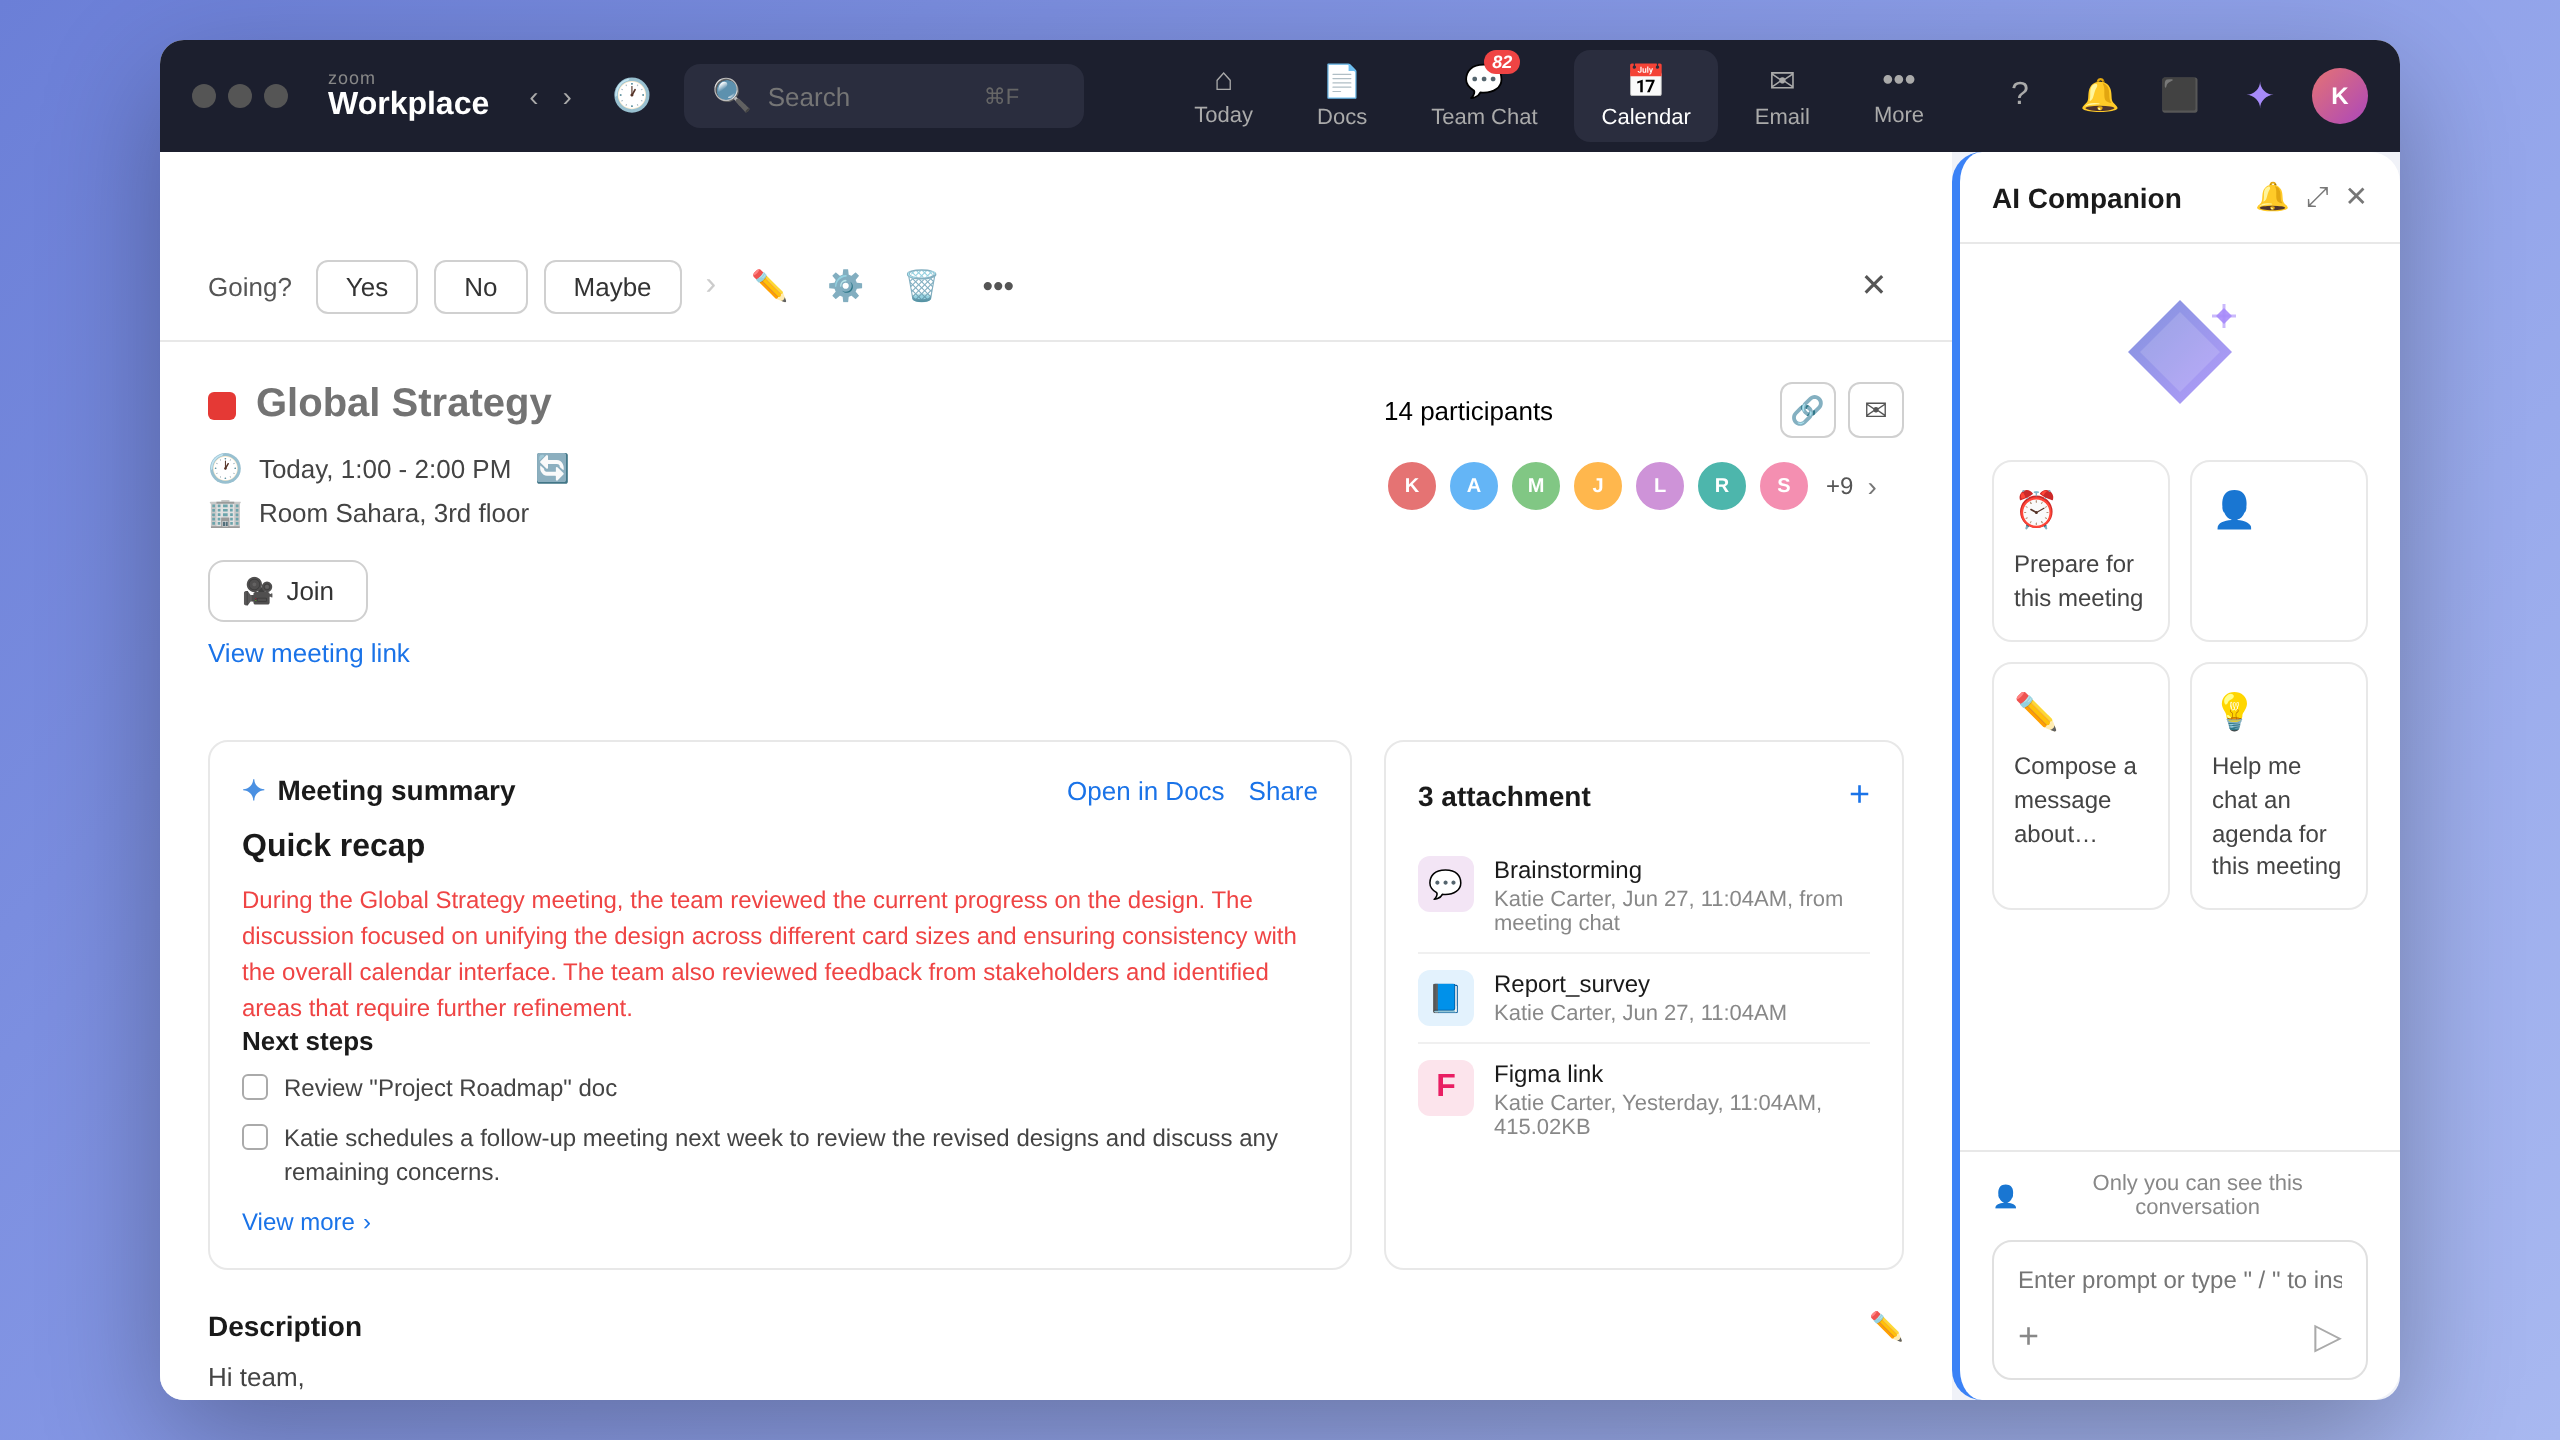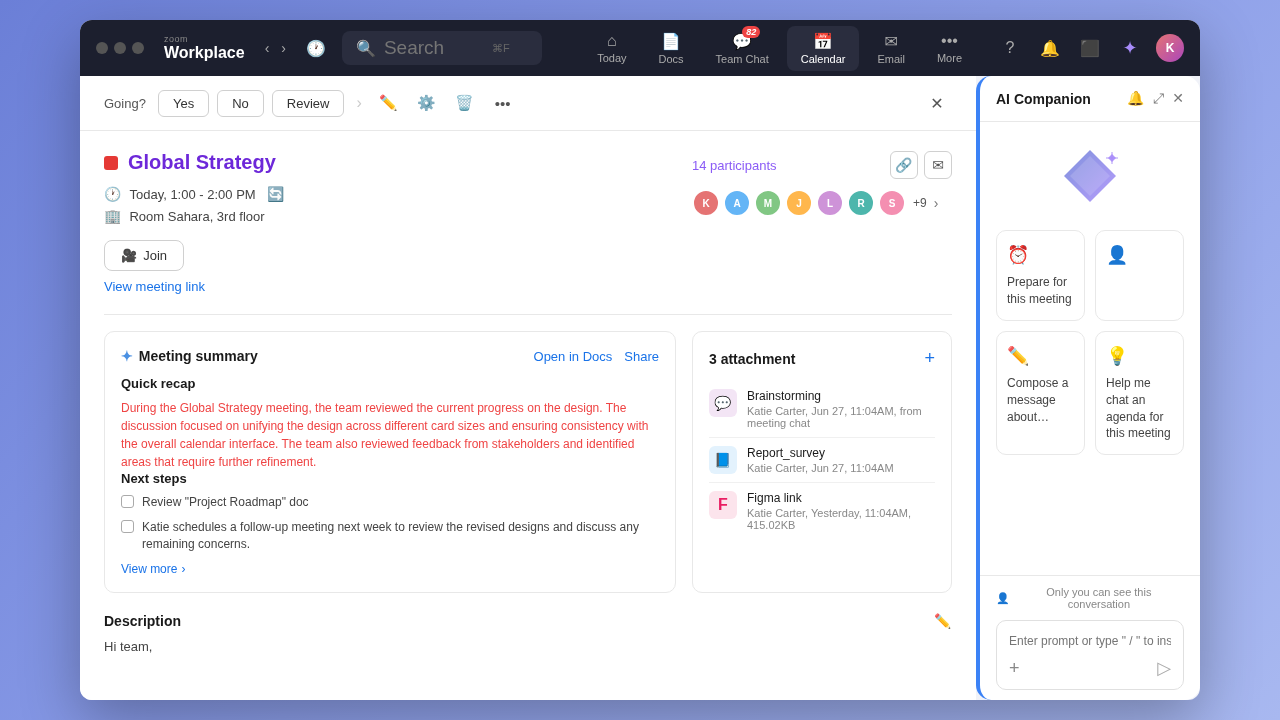--- a/index.html
+++ b/index.html
@@ -81,21 +81,21 @@
       display: flex;
       align-items: center;
       gap: 8px;
       width: 200px;
     }
     .search-bar input {
       background: transparent;
       border: none;
       outline: none;
       color: #f0abfc;
-      font-size: 19px;
+      font-size: 13px;
       width: 100px;
     }
     .search-shortcut {
       color: #666;
       font-size: 11px;
     }
     .nav-tabs {
       display: flex;
       align-items: center;
       gap: 4px;
@@ -181,20 +181,21 @@
       flex-direction: column;
     }
     
     .event-toolbar {
       padding: 12px 24px;
       border-bottom: 1px solid #e8e8e8;
       display: flex;
       align-items: center;
       gap: 8px;
       background: #fff;
+      margin-top: 40px;
     }
     .going-label {
       font-size: 13px;
       color: #555;
       margin-right: 4px;
     }
     .rsvp-btn {
       border: 1px solid #d0d0d0;
       background: #fff;
       border-radius: 6px;
@@ -250,21 +251,21 @@
     .event-dot {
       width: 14px;
       height: 14px;
       border-radius: 3px;
       background: #e53935;
       flex-shrink: 0;
     }
     .event-title {
       font-size: 20px;
       font-weight: 600;
-      color: #6d28d9;
+      color: #737373;
     }
     .event-meta {
       display: flex;
       flex-direction: column;
       gap: 6px;
       margin-bottom: 16px;
     }
     .event-meta-row {
       display: flex;
       align-items: center;
@@ -307,21 +308,21 @@
       width: 100%;
     }
     .participants-header {
       display: flex;
       justify-content: space-between;
       align-items: center;
       margin-bottom: 10px;
     }
     .participants-label {
       font-size: 13px;
-      color: #8b5cf6;
+      color: #000000;
     }
     .participants-actions {
       display: flex;
       gap: 6px;
     }
     .participant-action-btn {
       width: 28px;
       height: 28px;
       border-radius: 6px;
       border: 1px solid #d0d0d0;
@@ -400,21 +401,21 @@
       display: flex;
       gap: 12px;
     }
     .summary-action-link {
       font-size: 13px;
       color: #1a73e8;
       cursor: pointer;
       text-decoration: none;
     }
     .quick-recap {
-      font-size: 13px;
+      font-size: 16px;
       font-weight: 600;
       color: #1a1a1a;
       margin-bottom: 8px;
     }
     .recap-text {
       font-size: 12px;
       color: #ef4444;
       line-height: 1.5;
       margin-bottom: 0;
     }
@@ -715,21 +716,21 @@
   </div>
 
   <div class="content-area">
 
     <div class="main-content">
 
       <div class="event-toolbar">
         <span class="going-label">Going?</span>
         <button class="rsvp-btn">Yes</button>
         <button class="rsvp-btn">No</button>
-        <button class="rsvp-btn">Review</button>
+        <button class="rsvp-btn">Maybe</button>
         <span class="toolbar-sep">›</span>
         <div class="toolbar-action">✏️</div>
         <div class="toolbar-action">⚙️</div>
         <div class="toolbar-action">🗑️</div>
         <div class="toolbar-action">•••</div>
         <div class="close-btn">✕</div>
       </div>
 
       <div class="event-details">
         <div class="event-left">

